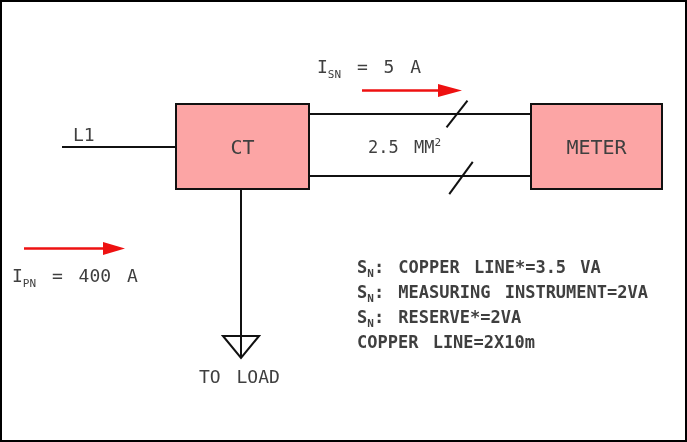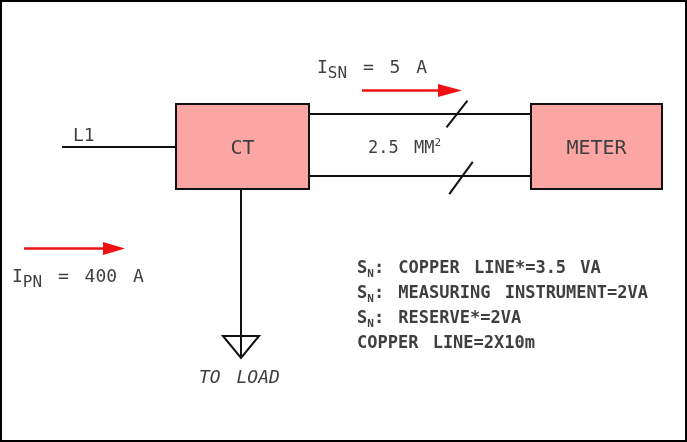--- a/index.html
+++ b/index.html
@@ -14,21 +14,21 @@
     overflow: hidden;
   }
   .lbl {
     position: absolute;
     font-size: 18px;
     color: var(--text, #3f3f3f);
     white-space: pre;
     word-spacing: 5px;
     line-height: 1.1;
   }
-  .lbl sub { font-size: 16px; line-height: 0; }
+  .lbl sub { font-size: 11px; line-height: 0; }
   .lbl sup { font-size: 11px; line-height: 0; }
   .wire {
     position: absolute;
     background: var(--line, #111);
   }
   .box {
     position: absolute;
     box-sizing: border-box;
     border: 2px solid var(--line, #111);
     background: #fca5a5;
@@ -98,21 +98,21 @@
     <line x1="0" y1="8.5" x2="82" y2="8.5"></line>
     <polygon points="79,2 101,8.5 79,15"></polygon>
   </svg>
 
   <div class="lbl" style="left:10px; top:264px;"><span>I</span><sub>PN</sub><span> = 400 A</span></div>
 
   <div class="wire" style="left:238px; top:188px; width:2px; height:168px;"></div>
   <svg class="load-arrow-svg" width="40" height="26">
     <polygon points="2,1 38,1 20,23"></polygon>
   </svg>
-  <div class="lbl" style="left:197px; top:365px;font-style:italic;">TO LOAD</div>
+  <div class="lbl" style="left:197px; top:365px;">TO LOAD</div>
 
   <div class="spec-block">
     <div class="spec-line"><span>S</span><sub>N</sub><span>: COPPER LINE*=3.5 VA</span></div>
     <div class="spec-line"><span>S</span><sub>N</sub><span>: MEASURING INSTRUMENT=2VA</span></div>
     <div class="spec-line"><span>S</span><sub>N</sub><span>: RESERVE*=2VA</span></div>
     <div class="spec-line"><span></span><sub></sub><span>COPPER LINE=2X10m</span></div>
   </div>
 
 </div>
 

